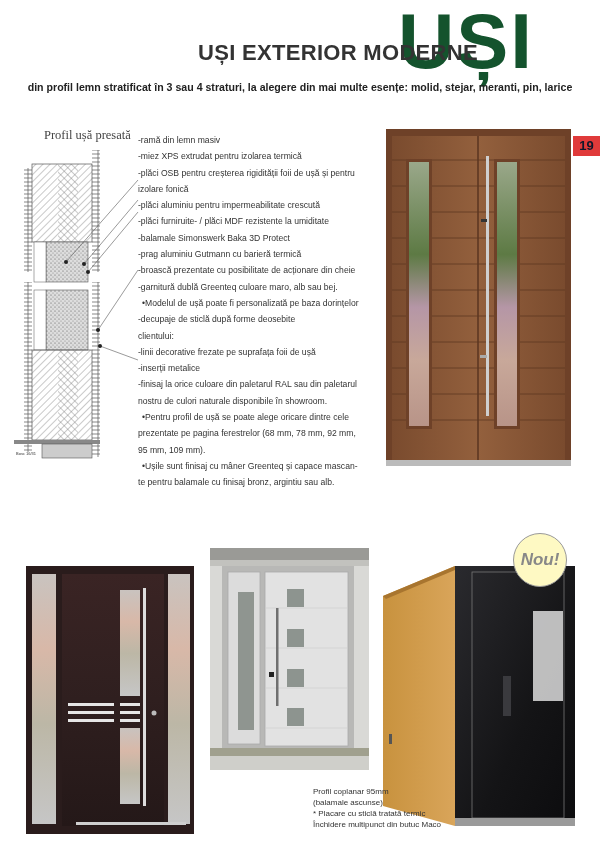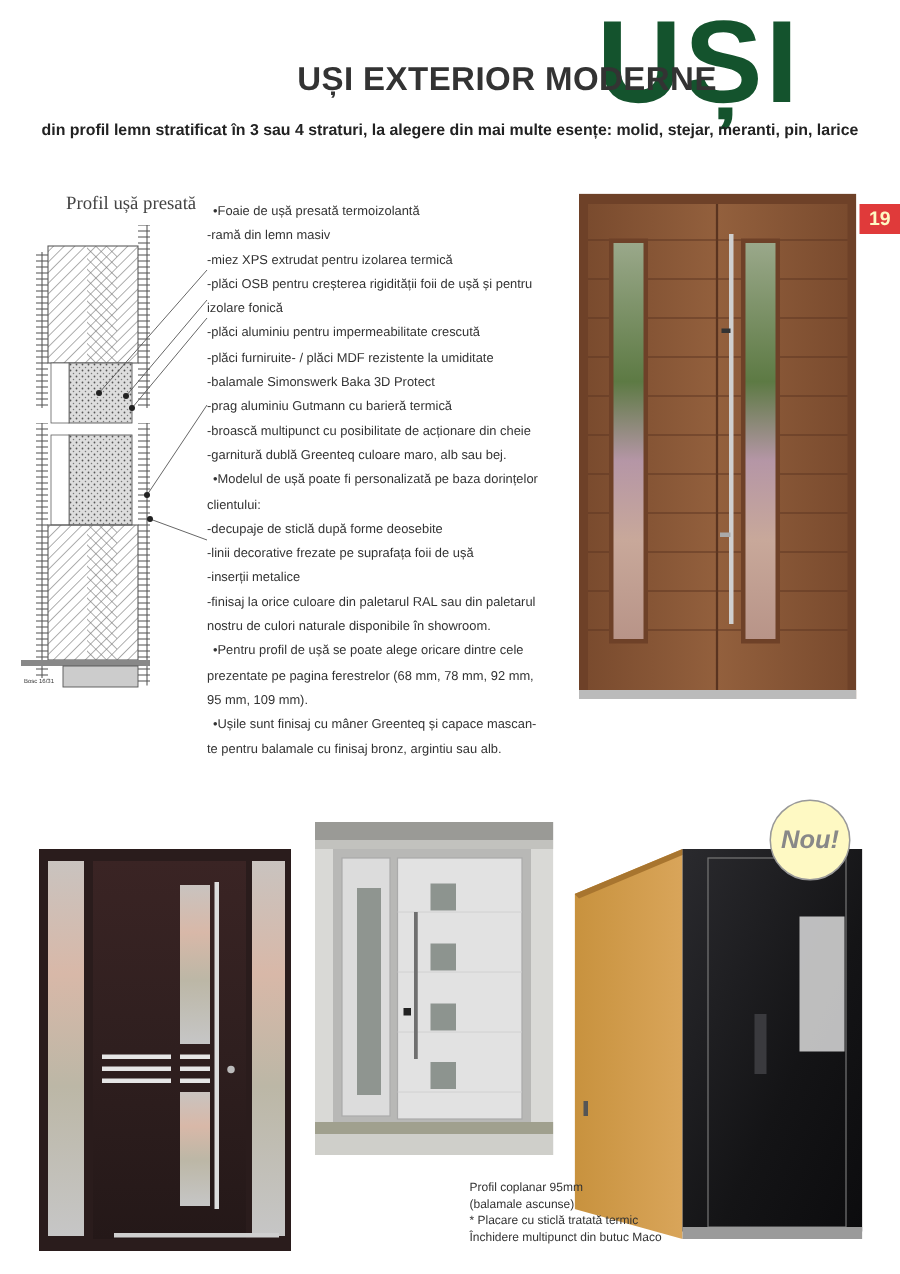--- a/index.html
+++ b/index.html
@@ -6,21 +6,21 @@
   body{width:600px;height:849px;position:relative;overflow:hidden;font-family:"Liberation Sans",sans-serif;color:#333;}
   .abs{position:absolute;}
   .bg-word{left:398px;top:2px;font-size:78px;font-weight:bold;color:#14532d;letter-spacing:2px;line-height:1;}
   .title{left:0;width:600px;top:40px;text-align:center;font-size:22px;font-weight:bold;color:#333;letter-spacing:0.3px;}
   .title span{position:relative;left:38px;}
   .subtitle{left:0;width:600px;top:81px;text-align:center;font-size:10.6px;font-weight:bold;color:#222;}
   .profile-title{left:44px;top:128px;font-size:12.5px;color:#444;font-family:Liberation Serif, serif;}
   .specs{left:138px;top:132px;width:236px;font-size:8.6px;line-height:16.3px;color:#333;}
   .specs div{white-space:nowrap;}
   .specs .ind{padding-left:4px;}
-  .page-badge{left:573px;top:136px;width:27px;height:20px;background:#e03a3a;color:#fef9c3;font-weight:bold;font-size:13px;text-align:center;line-height:20px;}
+  .page-badge{left:573px;top:136px;width:27px;height:20px;background:#e03a3a;color:#0f172a;font-weight:bold;font-size:13px;text-align:center;line-height:20px;}
   .photo{position:absolute;overflow:hidden;}
   .nou{left:513px;top:533px;width:52px;height:52px;border-radius:50%;border:1.5px solid #999;background:#fef9c3;color:#888;font-style:italic;font-weight:bold;font-size:17px;text-align:center;line-height:52px;z-index:3;}
   .caption{left:313px;top:786px;font-size:8px;line-height:11px;color:#333;z-index:3;}
 </style>
 </head>
 <body>
 
 <div class="abs bg-word">UȘI</div>
 <div class="abs title"><span>UȘI EXTERIOR MODERNE</span></div>
 <div class="abs subtitle">din profil lemn stratificat în 3 sau 4 straturi, la alegere din mai multe esențe: molid, stejar, meranti, pin, larice</div>
@@ -76,34 +76,33 @@
     <line x1="86" y1="196" x2="124" y2="210" stroke="#555" stroke-width="0.6"></line>
     <circle cx="52" cy="112" r="2" fill="#222"></circle>
     <circle cx="70" cy="114" r="2" fill="#222"></circle>
     <circle cx="74" cy="122" r="2" fill="#222"></circle>
     <circle cx="84" cy="180" r="2" fill="#222"></circle>
     <circle cx="86" cy="196" r="2" fill="#222"></circle>
   </svg>
 </div>
 
 <div class="abs specs">
-  <div class="ind">•Foaie de ușă presată termoizolantă</div>
   <div>-ramă din lemn masiv</div>
   <div>-miez XPS extrudat pentru izolarea termică</div>
   <div>-plăci OSB pentru creșterea rigidității foii de ușă și pentru</div>
   <div>izolare fonică</div>
   <div>-plăci aluminiu pentru impermeabilitate crescută</div>
   <div>-plăci furniruite- / plăci MDF rezistente la umiditate</div>
   <div>-balamale Simonswerk Baka 3D Protect</div>
   <div>-prag aluminiu Gutmann cu barieră termică</div>
-  <div>-broască multipunct cu posibilitate de acționare din cheie</div>
+  <div>-broască prezentate cu posibilitate de acționare din cheie</div>
   <div>-garnitură dublă Greenteq culoare maro, alb sau bej.</div>
   <div class="ind">•Modelul de ușă poate fi personalizată pe baza dorințelor</div>
+  <div>-decupaje de sticlă după forme deosebite</div>
   <div>clientului:</div>
-  <div>-decupaje de sticlă după forme deosebite</div>
   <div>-linii decorative frezate pe suprafața foii de ușă</div>
   <div>-inserții metalice</div>
   <div>-finisaj la orice culoare din paletarul RAL sau din paletarul</div>
   <div>nostru de culori naturale disponibile în showroom.</div>
   <div class="ind">•Pentru profil de ușă se poate alege oricare dintre cele</div>
   <div>prezentate pe pagina ferestrelor (68 mm, 78 mm, 92 mm,</div>
   <div>95 mm, 109 mm).</div>
   <div class="ind">•Ușile sunt finisaj cu mâner Greenteq și capace mascan-</div>
   <div>te pentru balamale cu finisaj bronz, argintiu sau alb.</div>
 </div>

